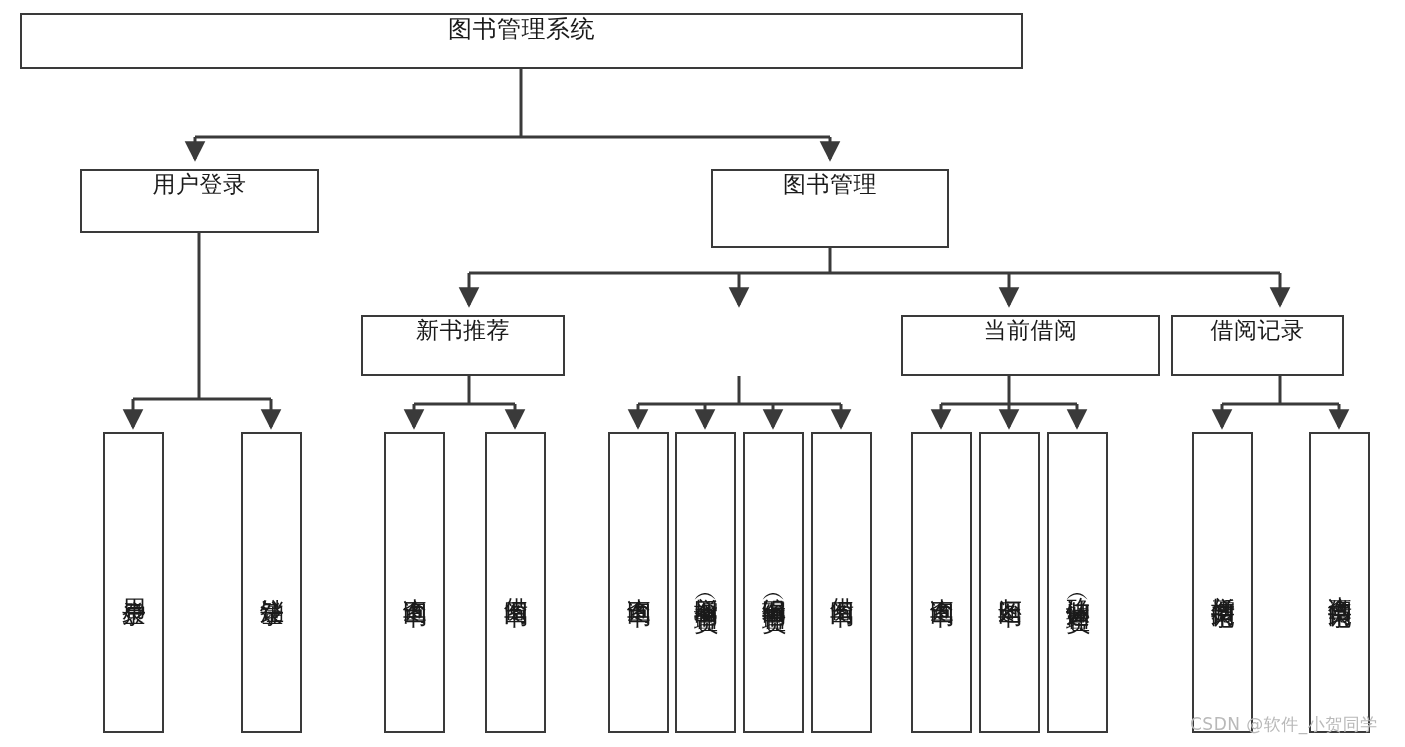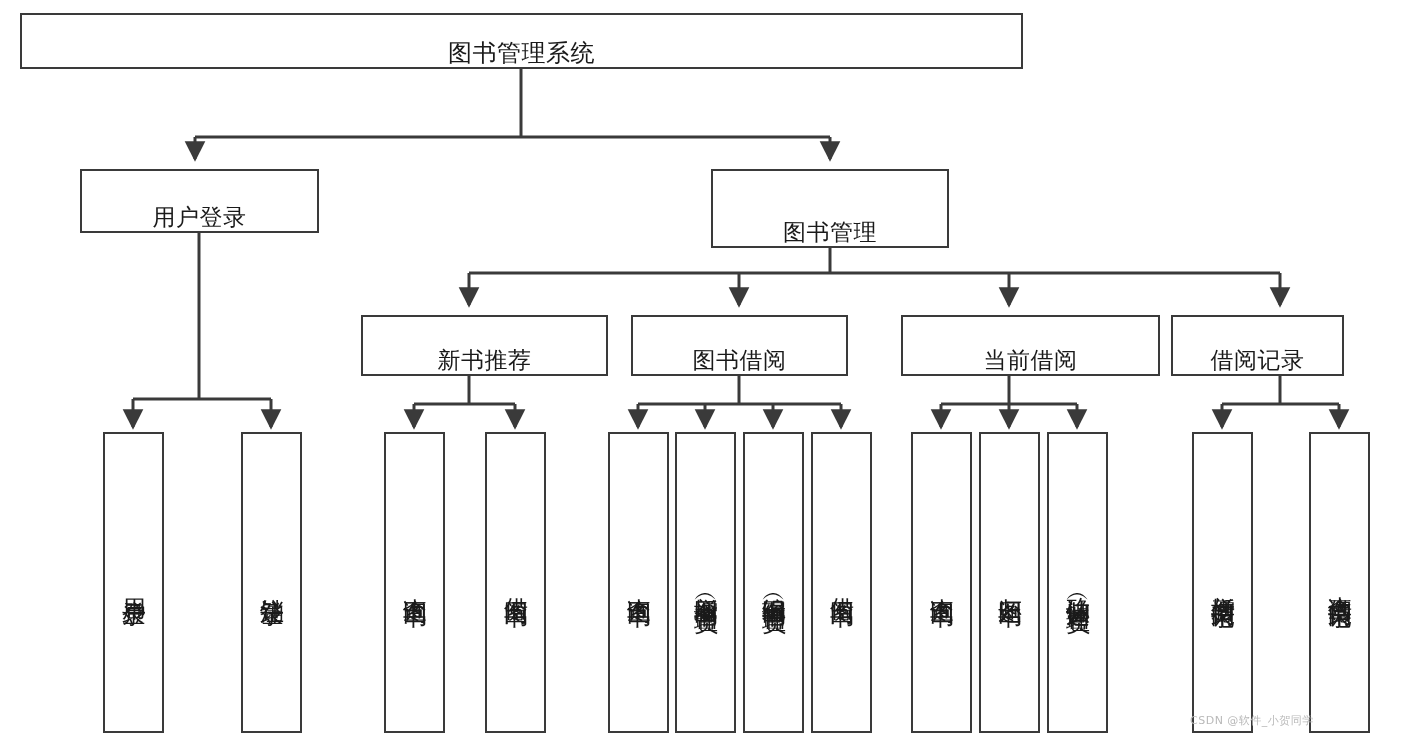--- a/index.html
+++ b/index.html
@@ -27,21 +27,21 @@
     height: 747px;
     pointer-events: none;
   }
   .node {
     position: absolute;
     box-sizing: border-box;
     border: 2.5px solid #3a3a3a;
     background: #ffffff;
     color: #1a1a1a;
     display: flex;
-    align-items: flex-end;
+    align-items: flex-start;
     justify-content: center;
     z-index: 2;
   }
   .node .label {
     display: block;
     line-height: 1.18;
     letter-spacing: 0.5px;
     white-space: pre;
   }
   
@@ -71,21 +71,21 @@
     justify-content: center;
   }
   .node.v.tall .label {
     align-items: flex-start;
     padding-top: 4px;
   }
   .watermark {
     position: absolute;
     left: 1190px;
     top: 713px;
-    font-size: 11px;
+    font-size: 17px;
     color: #b9b9b9;
     letter-spacing: 0.5px;
     white-space: nowrap;
     z-index: 5;
     font-family: "DejaVu Sans", "Liberation Sans", sans-serif;
   }
 </style>
 </head>
 <body>
 
@@ -145,25 +145,22 @@
     <span class="label">图书管理系统</span>
   </div>
 
   <div class="node h" style="left:80px; top:169px; width:239px; height:64px;">
     <span class="label">用户登录</span>
   </div>
   <div class="node h" style="left:711px; top:169px; width:238px; height:79px;">
     <span class="label">图书管理</span>
   </div>
 
-  <div class="node h" style="left:361px; top:315px; width:247px; height:61px;">
+  <div class="node h" style="left:361px; top:315px; width:204px; height:61px;">
     <span class="label">新书推荐</span>
-  </div>
-  <div class="node h" style="left:631px; top:315px; width:217px; height:61px;">
-    <span class="label">图书借阅</span>
   </div>
   <div class="node h" style="left:901px; top:315px; width:259px; height:61px;">
     <span class="label">当前借阅</span>
   </div>
   <div class="node h" style="left:1171px; top:315px; width:173px; height:61px;">
     <span class="label">借阅记录</span>
   </div>
 
   <div class="node v" style="left:103px; top:432px; width:61px; height:301px;">
     <span class="label">用户登录</span>

